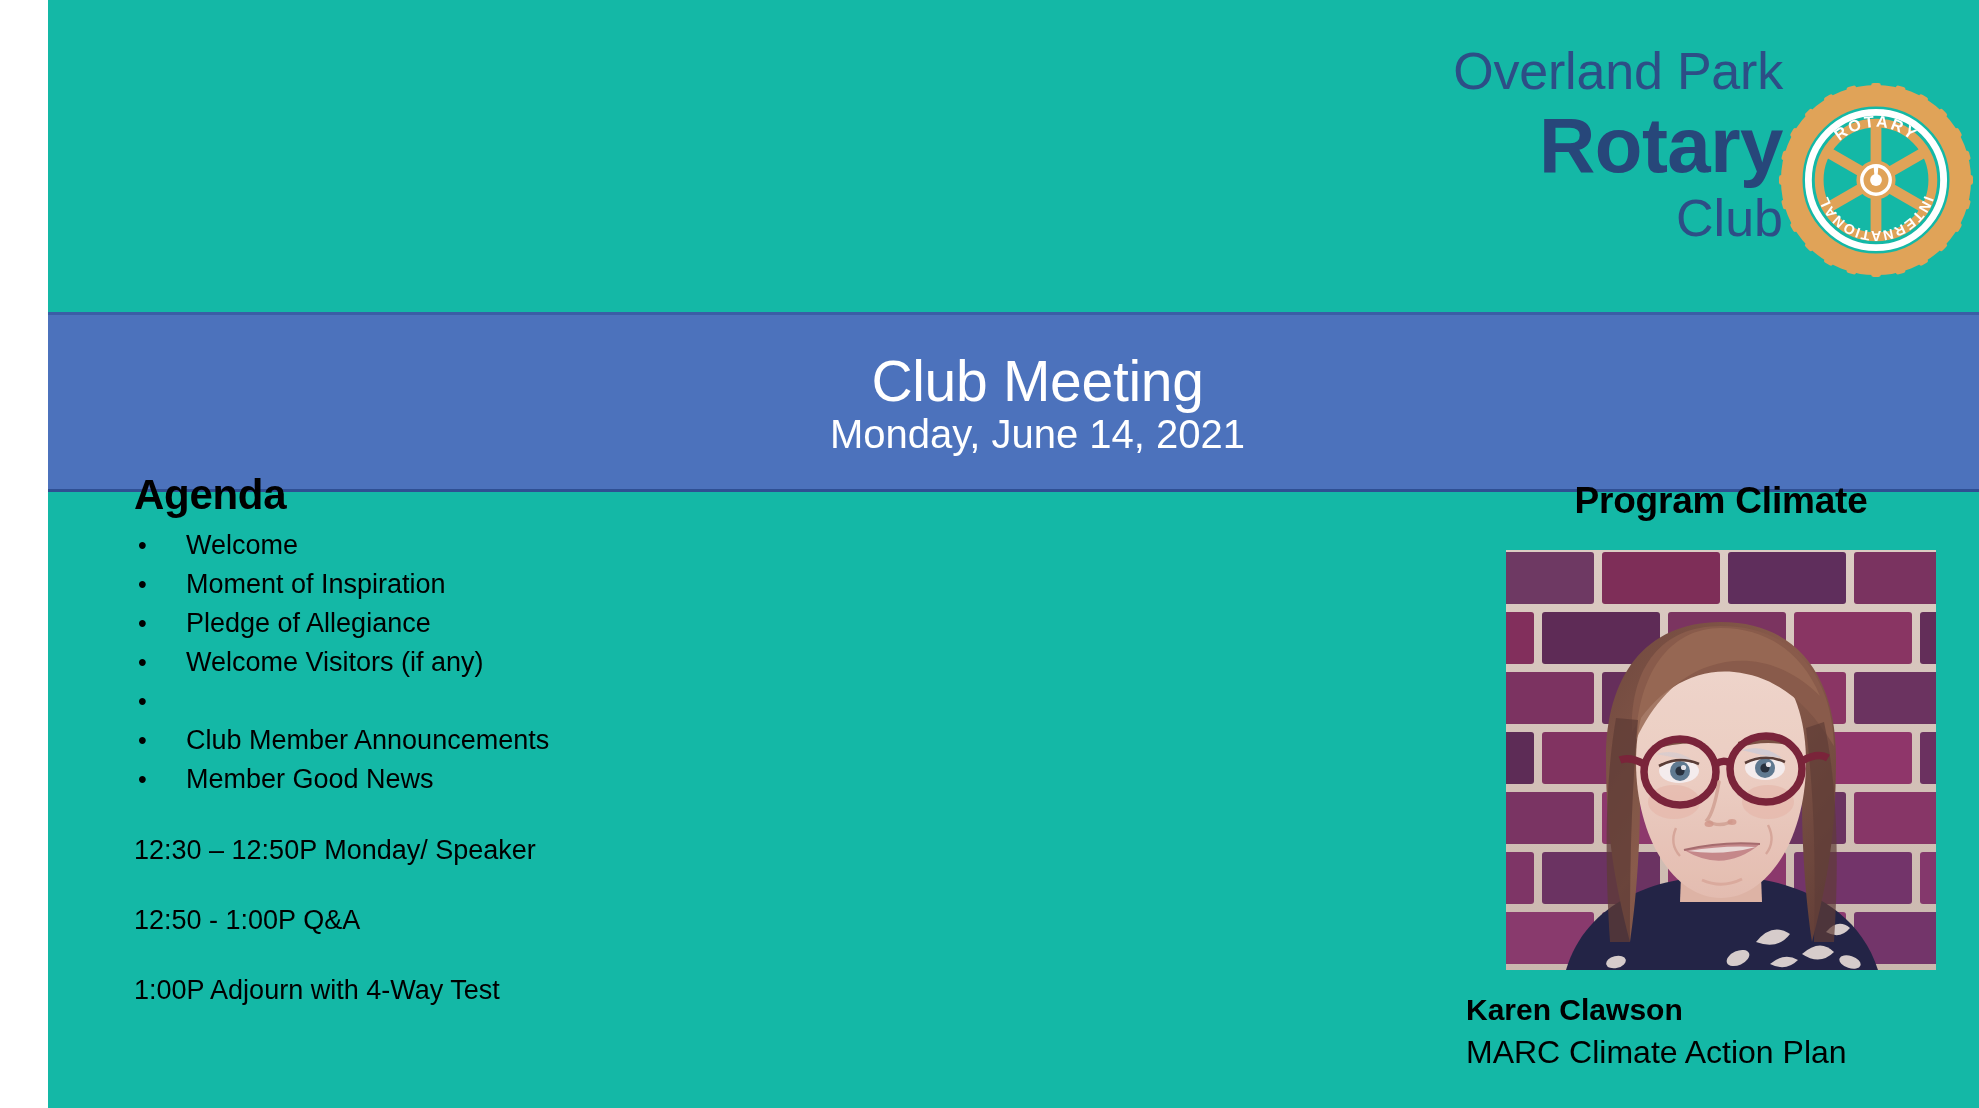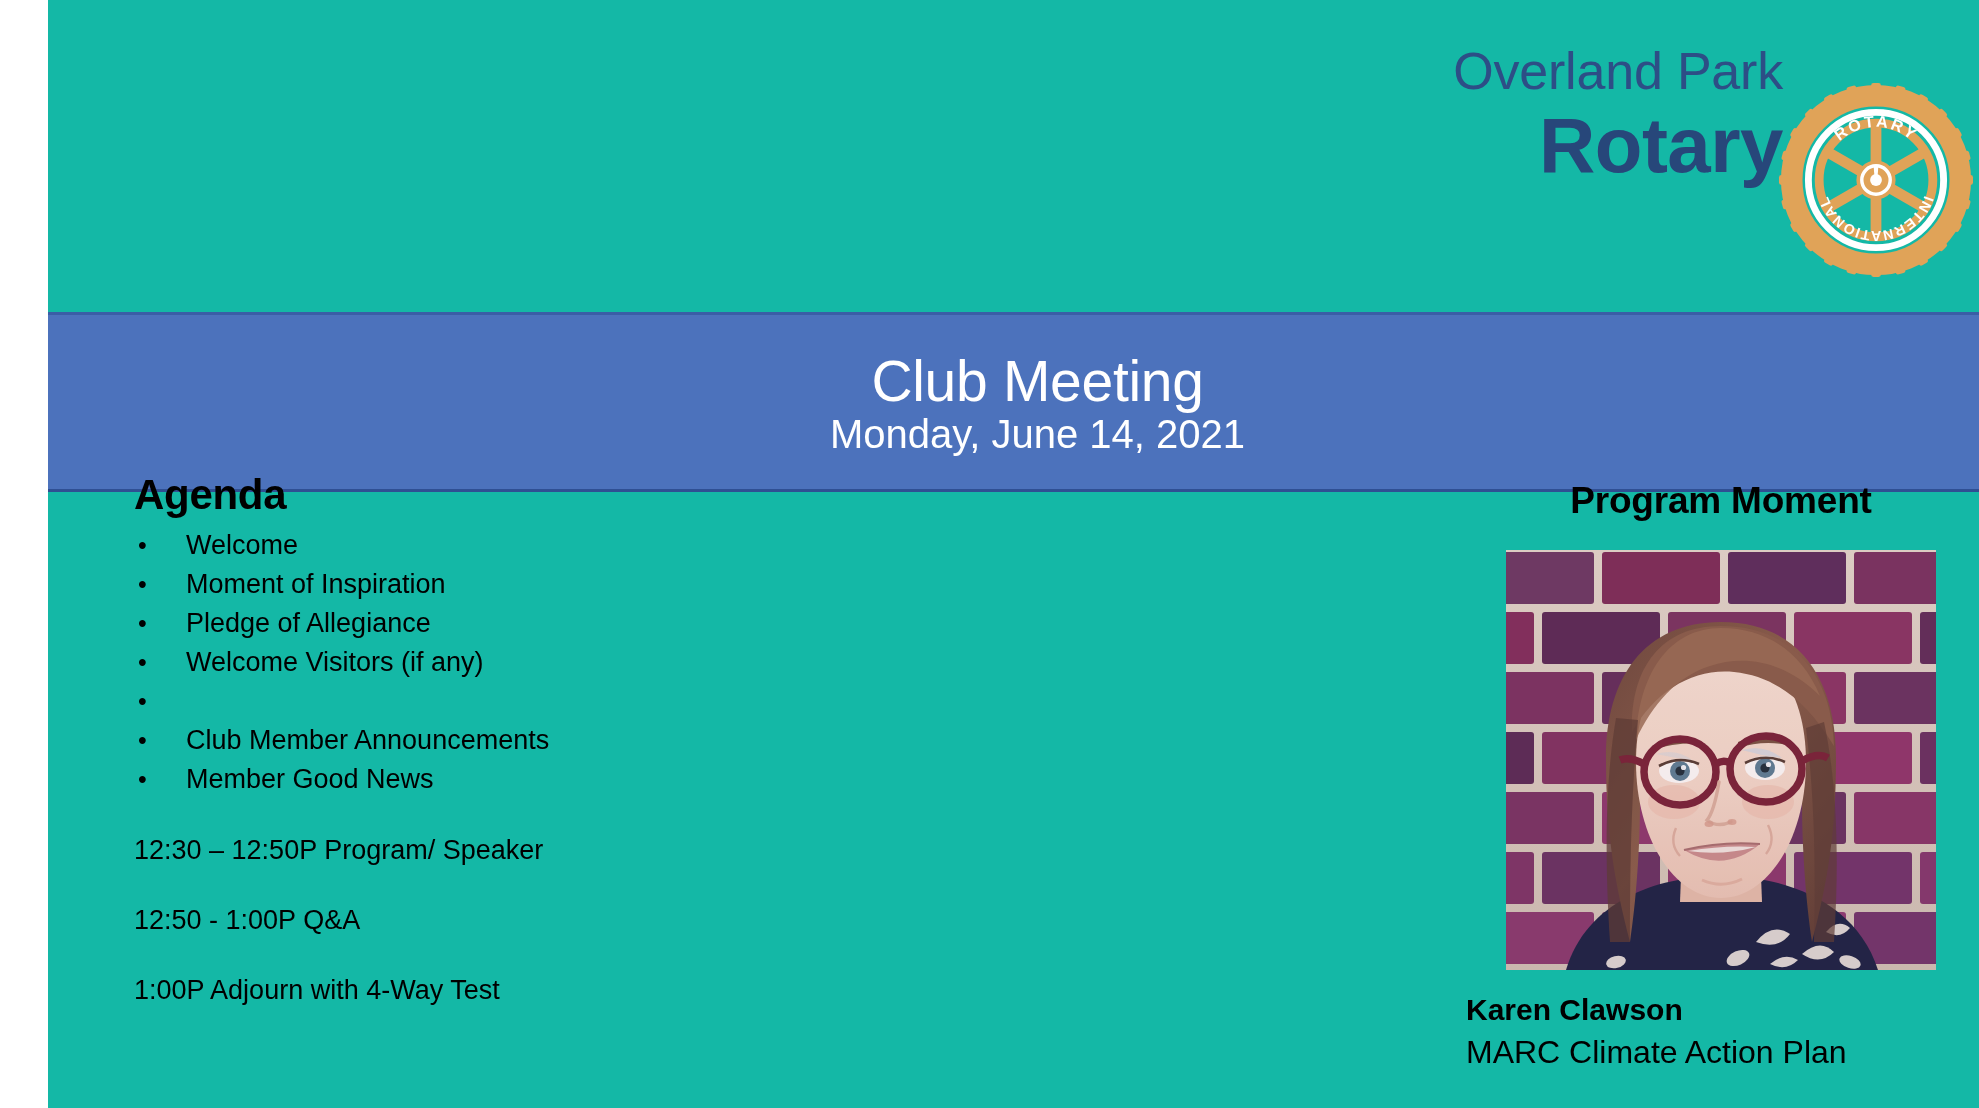--- a/index.html
+++ b/index.html
@@ -188,20 +188,21 @@
 </head>
 <body>
 
 <div id="slide">
 
   <div id="logo-block">
 
     <div id="logo-wordmark">
       <div class="logo-line-1">Overland Park</div>
       <div class="logo-line-2">Rotary</div>
+      <div class="logo-line-3">Club</div>
     </div>
 
     <div id="rotary-wheel">
       <svg viewBox="0 0 200 200" width="196" height="196" aria-hidden="true">
         <defs>
           <path id="arcTop" d="M 46,100 A 54,54 0 0 1 154,100"></path>
           <path id="arcBot" d="M 152,100 A 52,52 0 0 1 48,100"></path>
         </defs>
         <g fill="#E0A358">
 
@@ -344,32 +345,32 @@
         <span class="bullet-dot">•</span>
         <span class="bullet-text">Club Member Announcements</span>
       </div>
       <div class="bullet-row">
         <span class="bullet-dot">•</span>
         <span class="bullet-text">Member Good News</span>
       </div>
     </div>
 
     <div class="timed-row">
-      <span class="t-bold">12:30 – 12:50P</span><span>  Program/ Speaker</span>
+      <span class="t-bold">12:30 – 12:50P</span><span>  Monday/ Speaker</span>
     </div>
     <div class="timed-row">
       <span class="t-bold">12:50 -   1:00P</span><span> Q&amp;A</span>
     </div>
     <div class="timed-row">
       <span class="t-bold">1:00P</span><span> Adjourn with 4-Way Test</span>
     </div>
   </div>
 
   <div id="speaker">
-    <div id="speaker-heading">Program Moment</div>
+    <div id="speaker-heading">Program Climate</div>
   </div>
 
   <div id="speaker-photo-wrap">
     <svg width="430" height="420" viewBox="0 0 430 420" aria-hidden="true">
       <defs>
         <linearGradient id="skin" x1="0" y1="0" x2="0" y2="1">
           <stop offset="0%" stop-color="#F6E2D4"></stop>
           <stop offset="55%" stop-color="#F2D6C6"></stop>
           <stop offset="100%" stop-color="#E8C3B2"></stop>
         </linearGradient>

